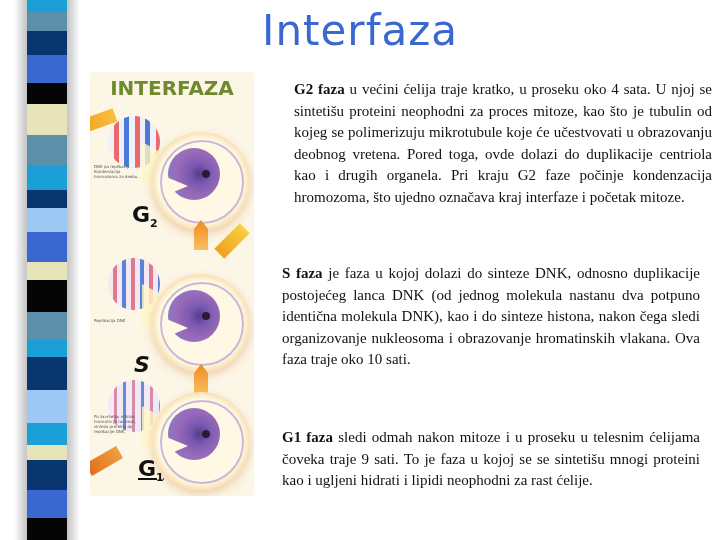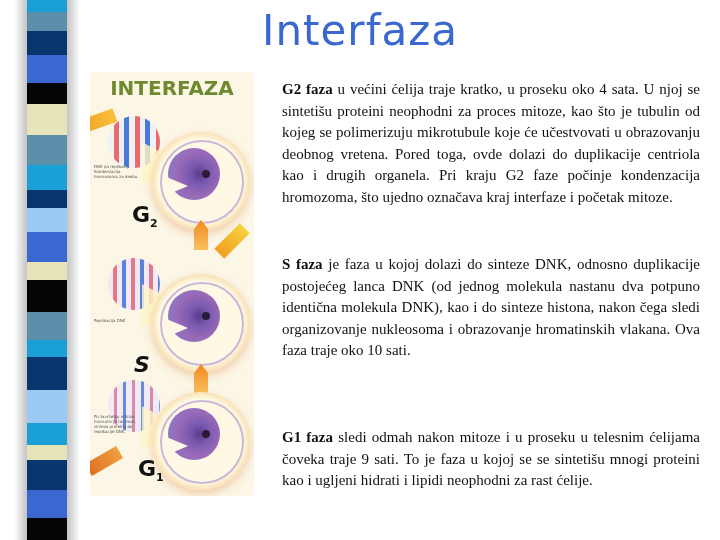--- a/index.html
+++ b/index.html
@@ -158,28 +158,28 @@
     <div class="zoom-circle" style="top:24px; background: repeating-linear-gradient(to right, #f2eaf4 0 6px, #d88aa8 6px 9px, #eeeaf6 9px 15px, #6a8ad8 15px 18px);"></div>
     <div class="beam" style="left:52px; top:50px; border-top:22px solid transparent; border-bottom:22px solid transparent; border-left:40px solid rgba(255,248,200,0.8);"></div>
     <div class="cell-outer" style="left:62px; top:36px;">
       <div class="cell-ring"></div>
       <div class="nucleus">
           <div class="nucleus-notch"></div>
           <div class="nucleolus"></div>
         </div>
     </div>
     <div class="stage-caption" style="top:58px; width:52px;">Po završetku mitoze, hromatin je rastresit, sinteza proteina do replikacije DNK.</div>
-    <div class="stage-letter" style="left:48px; top:100px;"><span>G</span><sub>1</sub></div>
+    <div class="stage-letter" style="left:48px; top:100px;text-decoration:underline;"><span>G</span><sub>1</sub></div>
     <div class="arrow-side" style="left:-4px; top:98px; transform: rotate(-30deg); background: linear-gradient(to right,#e07020,#f0a040);"></div>
   </div>
 </div>
 
-<div class="text-block" style="top:79px;">
+<div class="text-block" style="top:79px;margin-left:12px;">
   <b>G2 faza</b><span> u većini ćelija traje kratko, u proseku oko 4 sata. U njoj se sintetišu proteini neophodni za proces mitoze, kao što je tubulin od kojeg se polimerizuju mikrotubule koje će učestvovati u obrazovanju deobnog vretena. Pored toga, ovde dolazi do duplikacije centriola kao i drugih organela. Pri kraju G2 faze počinje kondenzacija hromozoma, što ujedno označava kraj interfaze i početak mitoze.</span>
 </div>
 
-<div class="text-block" style="top:254px;">
+<div class="text-block" style="top:263px;">
   <b>S faza</b><span> je faza u kojoj dolazi do sinteze DNK, odnosno duplikacije postojećeg lanca DNK (od jednog molekula nastanu dva potpuno identična molekula DNK), kao i do sinteze histona, nakon čega sledi organizovanje nukleosoma i obrazovanje hromatinskih vlakana. Ova faza traje oko 10 sati.</span>
 </div>
 
 <div class="text-block" style="top:427px;">
   <b>G1 faza</b><span> sledi odmah nakon mitoze i u proseku u telesnim ćelijama čoveka traje 9 sati. To je faza u kojoj se se sintetišu mnogi proteini kao i ugljeni hidrati i lipidi neophodni za rast ćelije.</span>
 </div>
 
 </body></html>

